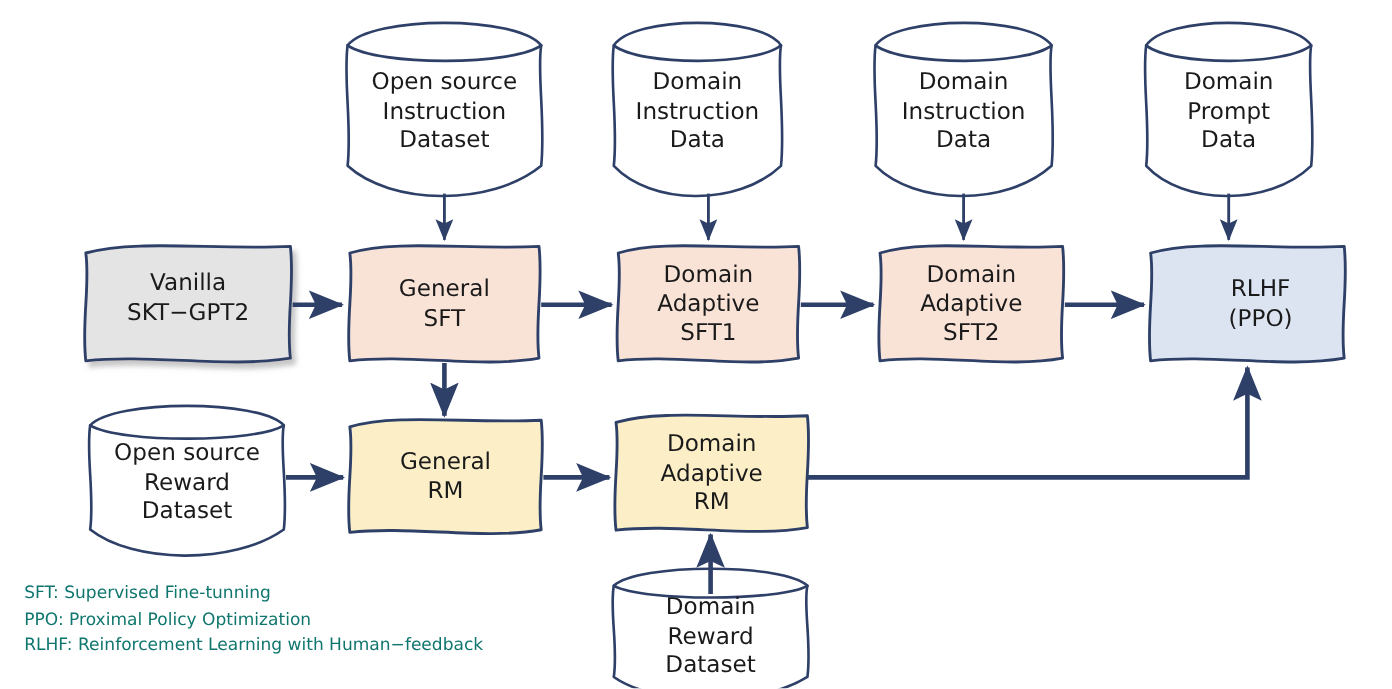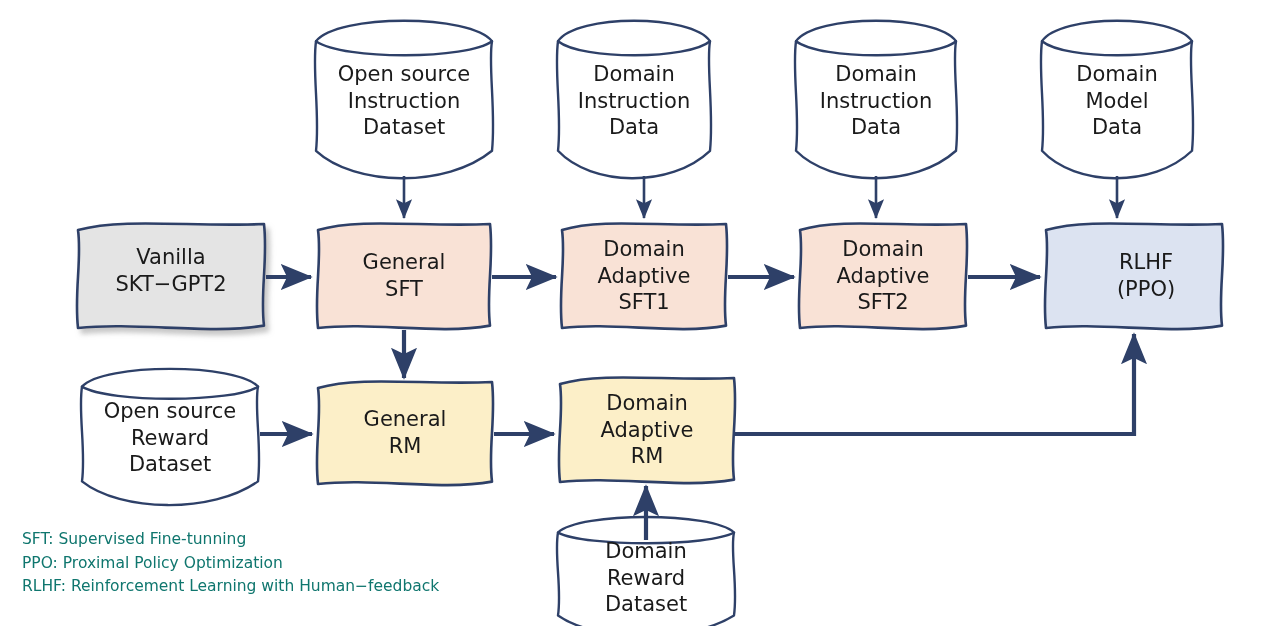--- a/index.html
+++ b/index.html
@@ -136,21 +136,21 @@
     <span>Instruction</span>
     <span>Data</span>
   </div>
   <div class="node-label" style="left:790px;top:36px;width:172px;height:130px;">
     <span>Domain</span>
     <span>Instruction</span>
     <span>Data</span>
   </div>
   <div class="node-label" style="left:1038px;top:36px;width:158px;height:130px;">
     <span>Domain</span>
-    <span>Model</span>
+    <span>Prompt</span>
     <span>Data</span>
   </div>
   <div class="node-label" style="left:78px;top:384px;width:184px;height:108px;">
     <span>Open source</span>
     <span>Reward</span>
     <span>Dataset</span>
   </div>
   <div class="node-label" style="left:556px;top:530px;width:180px;height:96px;">
     <span>Domain</span>
     <span>Reward</span>

